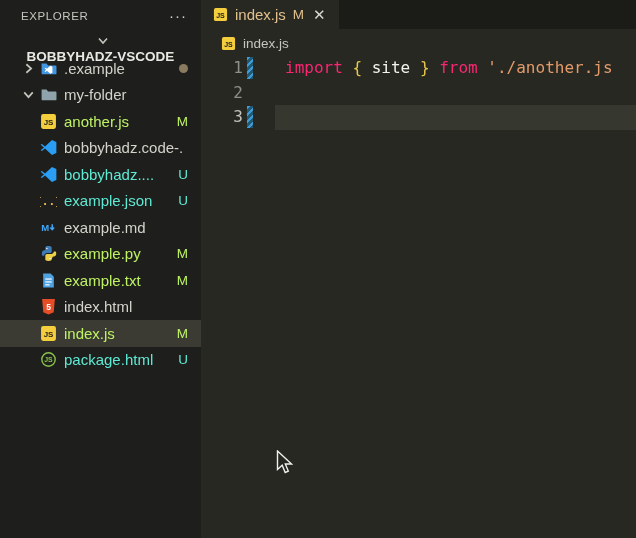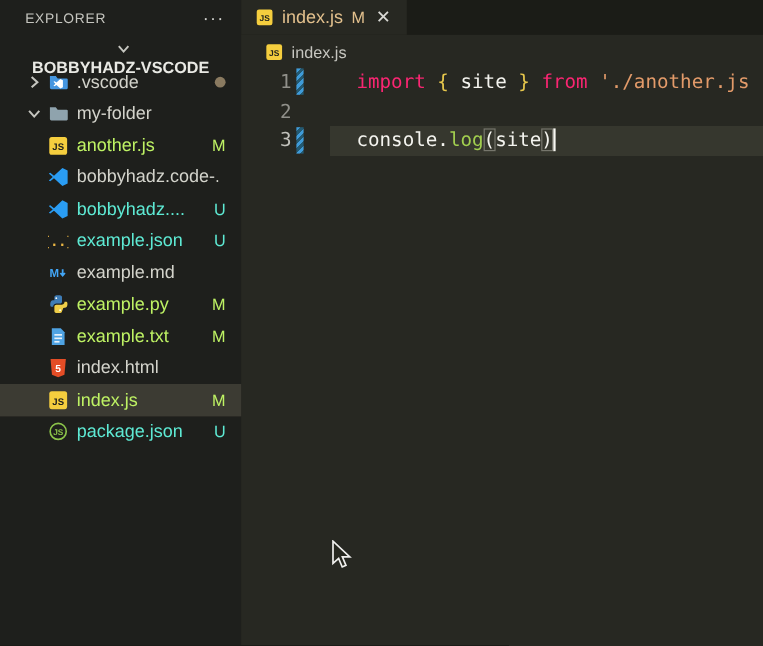--- a/index.html
+++ b/index.html
@@ -59,21 +59,21 @@
   #breadcrumb .bc-label { font-size:13.5px; color:#c6c6c0; }
   
   #editor { position:absolute; left:201px; top:55px; right:0; bottom:0;
     font-family:"DejaVu Sans Mono", monospace; font-size:16px; }
   .cur-line { position:absolute; left:74px; right:0; height:24.5px; background:#36372e; }
   .code-line { position:absolute; left:0; right:0; height:24.5px; }
   .lineno { position:absolute; left:0; width:42px; text-align:right; line-height:24.5px; color:#90908a; }
   .lineno.active { color:#c2c2bc; }
   .gut-mod { position:absolute; left:46px; top:1px; width:6px; height:22px;
     background:repeating-linear-gradient(135deg, #3f9bd8 0 2.5px, #235a73 2.5px 5px); }
-  .code-text { position:absolute; left:84px; right:0; line-height:24.5px; white-space:pre; overflow:hidden;margin-left:12px; }
+  .code-text { position:absolute; left:84px; right:0; line-height:24.5px; white-space:pre; overflow:hidden; }
   .tk-kw { color:#f92672; }
   .tk-br { color:#e6c74c; }
   .tk-str { color:#e39b6a; }
   .tk-fn { color:#a2cf4f; }
   .tk-pl { color:#f4f4ef; }
   .tk-bk { color:#f4f4ef; outline:1px solid #76766c; outline-offset:-1px; }
   .caret { display:inline-block; width:2.5px; height:19px; background:#f8f8f2;
     vertical-align:-4px; }
   
   #mouse { position:absolute; left:276px; top:450px; }
@@ -102,21 +102,21 @@
             <svg xmlns="http://www.w3.org/2000/svg" width="17" height="17" viewBox="0 0 16 16">
               <polyline points="6,4 10.5,8 6,12" fill="none" stroke="#c5c5bf" stroke-width="1.6"></polyline>
             </svg>
           </span>
           <span class="icon-slot">
             <svg xmlns="http://www.w3.org/2000/svg" width="17" height="17" viewBox="0 0 16 16">
               <path d="M1.5 3.2h4.6l1.5 1.9h7a.9.9 0 0 1 .9.9v6.6a.9.9 0 0 1-.9.9h-12a1.1 1.1 0 0 1-1.1-1.1z" fill="#4596e0"></path>
               <path d="M9.7 5.5 6.6 8.3 5.2 7.2l-.9.5 1.5 1.5-1.5 1.5.9.5 1.4-1.1 3.1 2.8 2-.9v-5.6z" fill="#fff"></path>
             </svg>
           </span>
-          <span class="lbl c-default">.vscode</span>
+          <span class="lbl c-default">.example</span>
           <span class="badge c-default"><span class="dot-badge"></span></span>
         </div>
         <div class="row">
           <span class="chev-slot">
             <svg xmlns="http://www.w3.org/2000/svg" width="17" height="17" viewBox="0 0 16 16">
               <polyline points="4,6 8,10.5 12,6" fill="none" stroke="#c5c5bf" stroke-width="1.6"></polyline>
             </svg>
           </span>
           <span class="icon-slot">
             <svg xmlns="http://www.w3.org/2000/svg" width="17" height="17" viewBox="0 0 16 16">
@@ -227,21 +227,21 @@
           <span class="badge c-modified">M</span>
         </div>
         <div class="row">
           <span class="chev-slot"></span>
           <span class="icon-slot">
             <svg xmlns="http://www.w3.org/2000/svg" width="17" height="17" viewBox="0 0 16 16">
               <circle cx="8" cy="8" r="6.3" fill="none" stroke="#8bc34a" stroke-width="1.3"></circle>
               <text x="8" y="10.8" font-size="6.5" font-weight="bold" font-family="Liberation Sans, sans-serif" fill="#8bc34a" text-anchor="middle">JS</text>
             </svg>
           </span>
-          <span class="lbl c-untracked">package.json</span>
+          <span class="lbl c-untracked">package.html</span>
           <span class="badge c-untracked">U</span>
         </div>
       </div>
   </div>
 
   <div id="tabbar">
     <div class="tab">
       <span class="icon-slot" id="tab-icon">
           <svg xmlns="http://www.w3.org/2000/svg" width="17" height="17" viewBox="0 0 16 16">
             <rect x="1" y="1" width="14" height="14" rx="2" fill="#f5ce3e"></rect>
@@ -271,21 +271,20 @@
         <span class="code-text"><span class="tk-kw">import</span><span class="tk-pl"> </span><span class="tk-br">{</span><span class="tk-pl"> site </span><span class="tk-br">}</span><span class="tk-pl"> </span><span class="tk-kw">from</span><span class="tk-pl"> </span><span class="tk-str">'./another.js</span></span>
       </div>
       <div class="code-line" style="top: 25.5px;">
         <span class="lineno">2</span>
         <span class="code-text"></span>
       </div>
       <div class="cur-line" style="top: 50px;"></div>
       <div class="code-line" style="top: 50px;">
         <span class="lineno active">3</span>
         <span class="gut-mod"></span>
-        <span class="code-text"><span class="tk-pl">console.</span><span class="tk-fn">log</span><span class="tk-bk">(</span><span class="tk-pl">site</span><span class="tk-bk">)</span><span class="caret"></span></span>
       </div>
     </div>
 
   <div id="mouse">
     <svg width="20" height="26" viewBox="0 0 20 26">
       <polygon points="1.5,1 1.5,19.5 6.2,15.3 9.2,22.5 12.3,21.1 9.3,14 15.5,14" fill="#26271f" stroke="#f0f0ee" stroke-width="1.4"></polygon>
     </svg>
   </div>
 
 </div>

